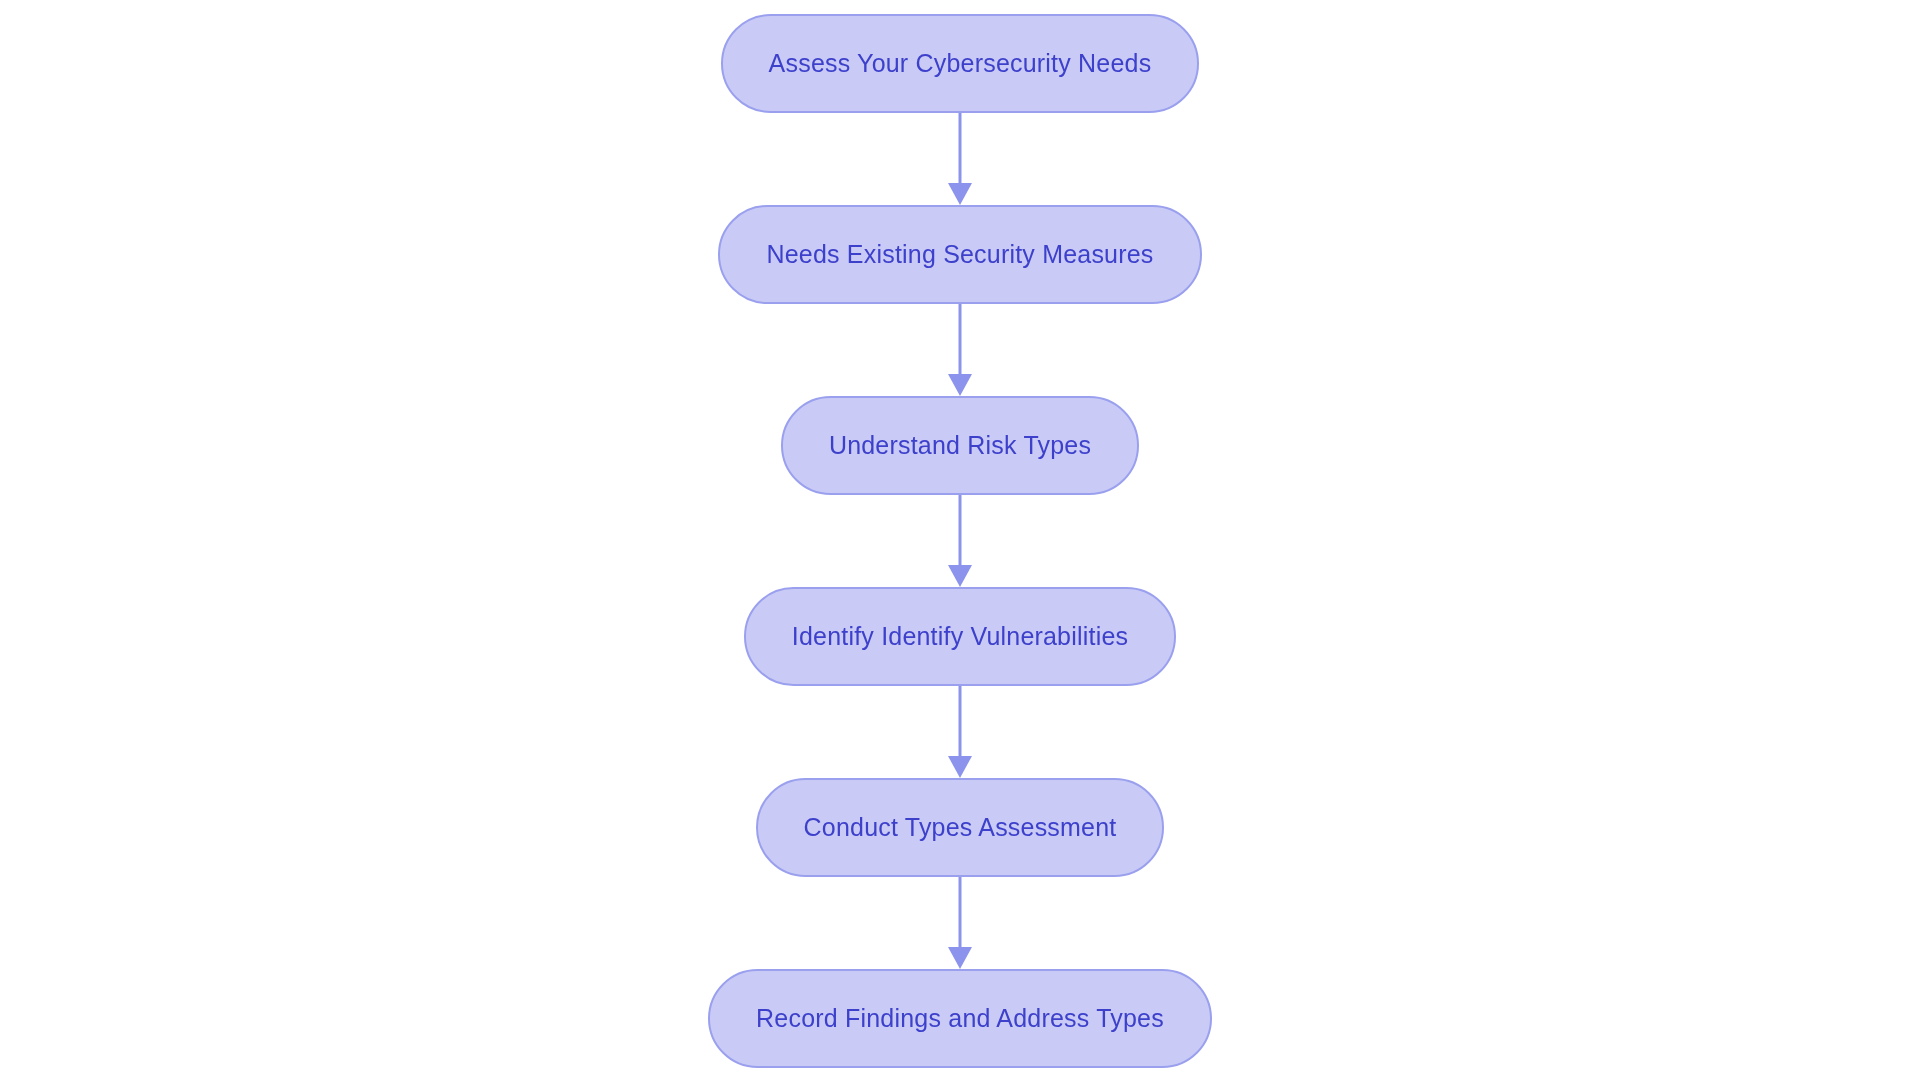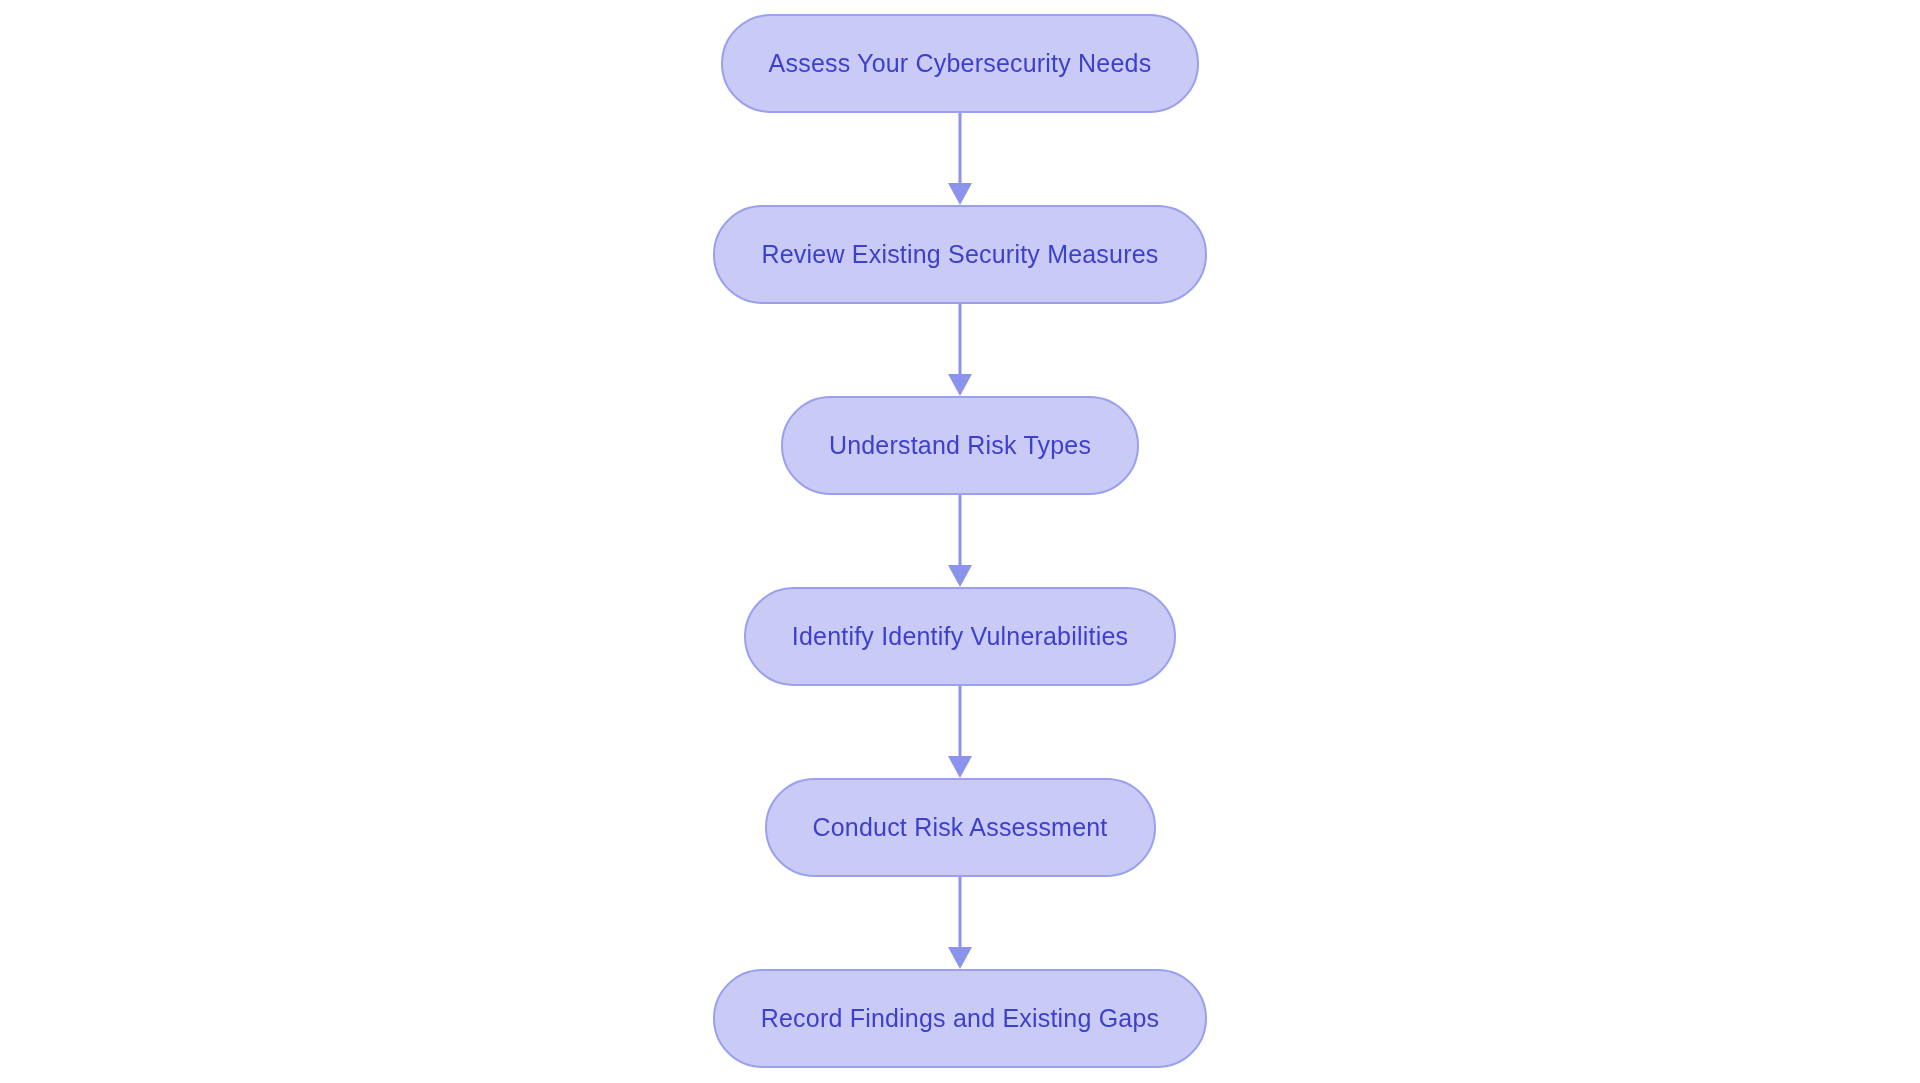--- a/index.html
+++ b/index.html
@@ -57,21 +57,21 @@
   <div class="node">
     <span class="node-label">Assess Your Cybersecurity Needs</span>
   </div>
 
   <svg class="arrow" width="30" height="92" viewBox="0 0 30 92">
     <line x1="15" y1="0" x2="15" y2="73"></line>
     <polygon points="3,70 27,70 15,92"></polygon>
   </svg>
 
   <div class="node">
-    <span class="node-label">Review Existing Security Measures</span>
+    <span class="node-label">Needs Existing Security Measures</span>
   </div>
 
   <svg class="arrow" width="30" height="92" viewBox="0 0 30 92">
     <line x1="15" y1="0" x2="15" y2="73"></line>
     <polygon points="3,70 27,70 15,92"></polygon>
   </svg>
 
   <div class="node">
     <span class="node-label">Understand Risk Types</span>
   </div>
@@ -84,25 +84,25 @@
   <div class="node">
     <span class="node-label">Identify Identify Vulnerabilities</span>
   </div>
 
   <svg class="arrow" width="30" height="92" viewBox="0 0 30 92">
     <line x1="15" y1="0" x2="15" y2="73"></line>
     <polygon points="3,70 27,70 15,92"></polygon>
   </svg>
 
   <div class="node">
-    <span class="node-label">Conduct Risk Assessment</span>
+    <span class="node-label">Conduct Types Assessment</span>
   </div>
 
   <svg class="arrow" width="30" height="92" viewBox="0 0 30 92">
     <line x1="15" y1="0" x2="15" y2="73"></line>
     <polygon points="3,70 27,70 15,92"></polygon>
   </svg>
 
   <div class="node">
-    <span class="node-label">Record Findings and Existing Gaps</span>
+    <span class="node-label">Record Findings and Address Types</span>
   </div>
 
 </div>
 
 </body></html>

